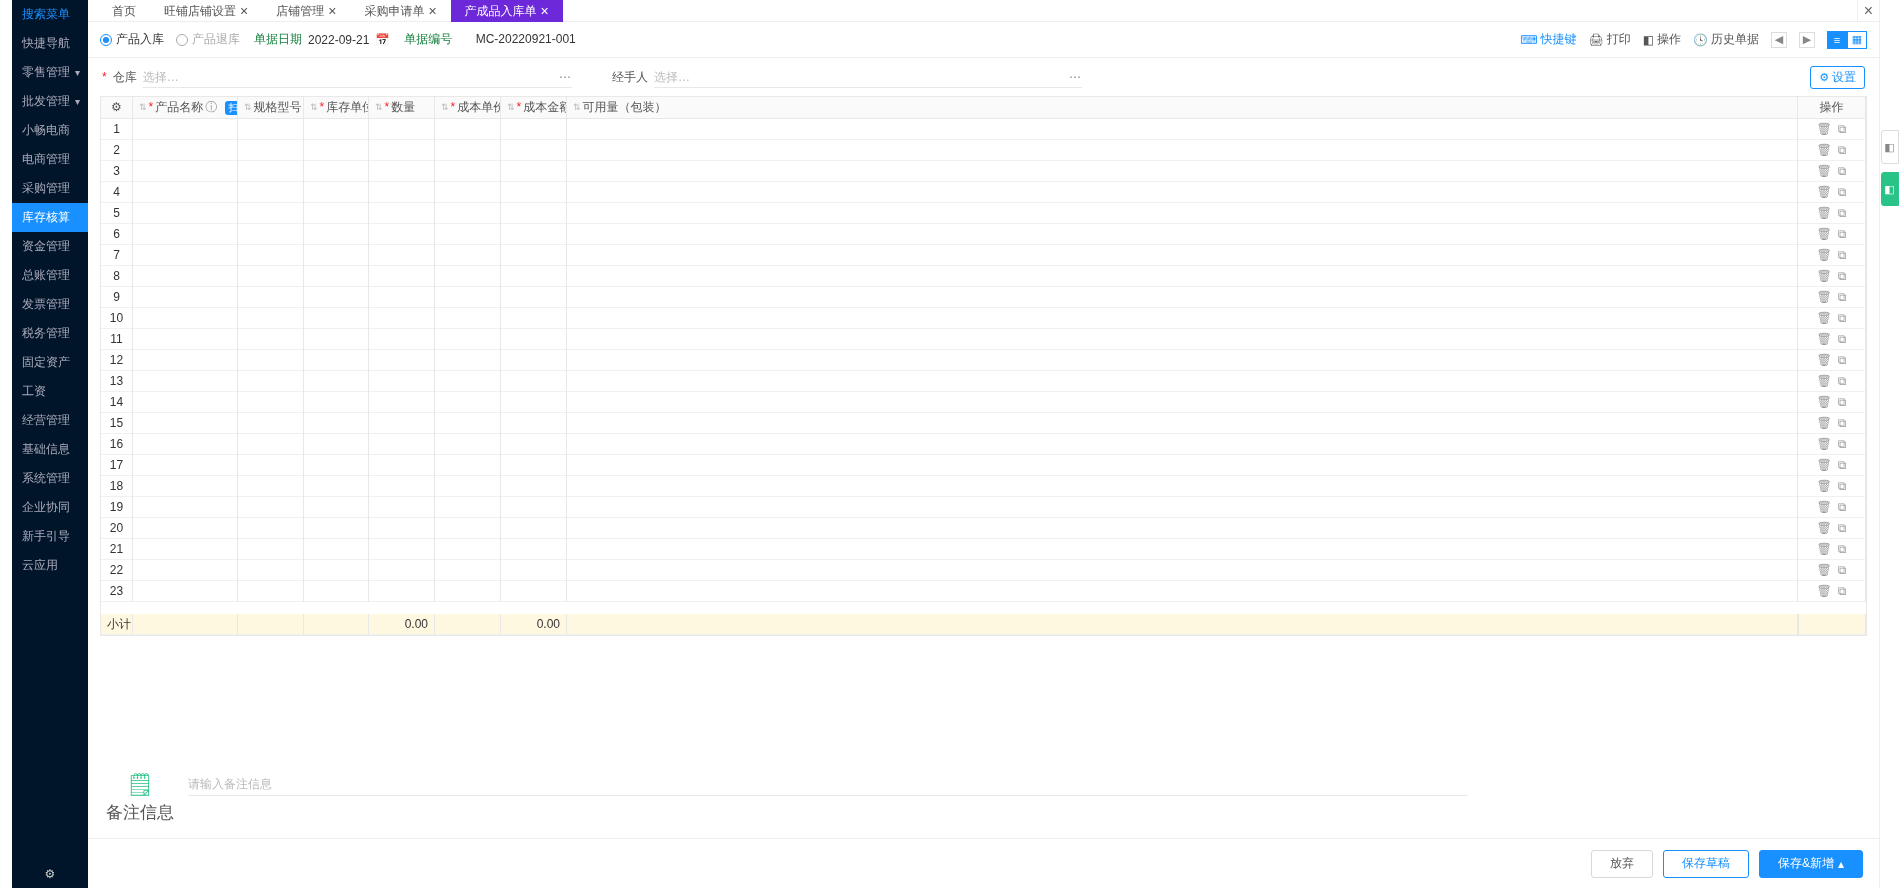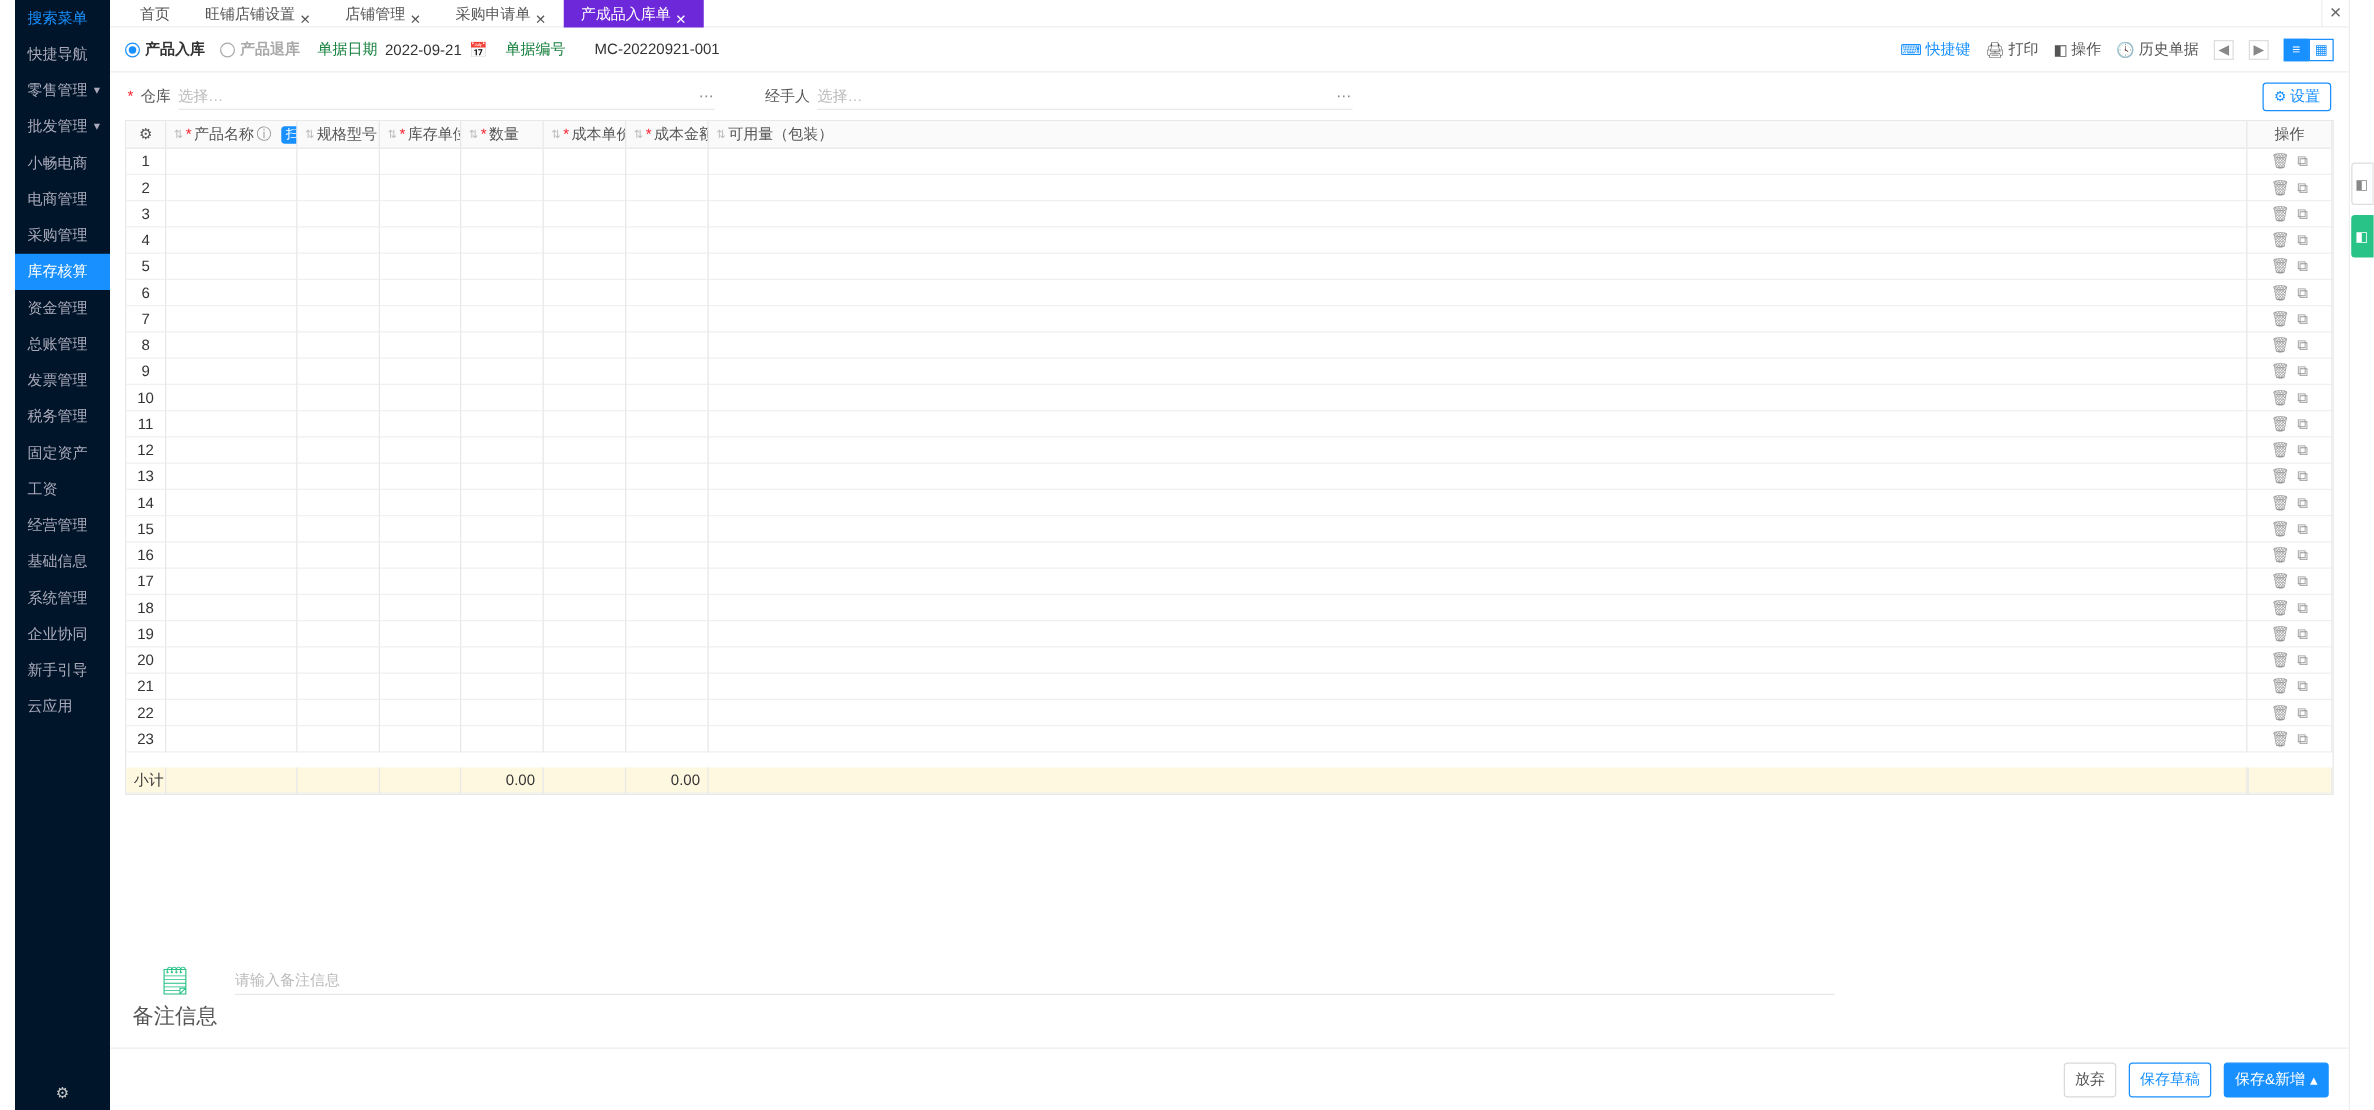--- a/index.html
+++ b/index.html
@@ -7,27 +7,27 @@
 .app{display:flex;height:888px;width:1899px;}
 .sidebar{width:76px;background:#001529;color:#aab;display:flex;flex-direction:column;justify-content:space-between;flex-shrink:0;margin-left:12px;}
 .sidebar-top{display:flex;flex-direction:column;}
 .sidebar-item{height:29px;line-height:29px;text-align:left;padding-left:10px;font-size:12px;color:#aab;cursor:pointer;position:relative;}
 .sidebar-item.first{color:#1890ff;}
 .sidebar-item.active{background:#1890ff;color:#fff;}
 .sidebar-item .arrow{position:absolute;right:8px;font-size:10px;}
 .sidebar-bottom{height:28px;text-align:center;line-height:28px;color:#ccc;}
 .main{flex:1;display:flex;flex-direction:column;position:relative;min-width:0;}
 .tabs{height:22px;display:flex;align-items:center;border-bottom:1px solid #eee;padding-left:10px;position:relative;}
-.tab{height:22px;line-height:22px;padding:0 14px;font-size:12px;color:#555;cursor:pointer;display:flex;align-items:flex-end;gap:4px;}
+.tab{height:22px;line-height:22px;padding:0 14px;font-size:12px;color:#555;cursor:pointer;display:flex;align-items:center;gap:4px;}
 .tab.active{background:#6d28d9;color:#fff;}
 .tab .close{font-size:14px;line-height:1;}
 .tabs-close-right{position:absolute;right:0;top:0;height:22px;width:22px;display:flex;align-items:center;justify-content:center;border-left:1px solid #eee;font-size:16px;color:#666;cursor:pointer;}
 .toolbar{height:36px;display:flex;align-items:center;justify-content:space-between;border-bottom:1px solid #eee;padding:0 12px;font-size:12px;}
 .toolbar-left{display:flex;align-items:center;gap:14px;}
-.radio-group{display:flex;align-items:flex-start;gap:12px;font-weight:bold;}
+.radio-group{display:flex;align-items:flex-start;gap:12px;}
 .radio{display:flex;align-items:center;gap:4px;color:#333;}
 .radio-dot{width:12px;height:12px;border:1px solid #aaa;border-radius:50%;display:inline-flex;align-items:center;justify-content:center;}
 .radio-dot.checked{border-color:#1890ff;}
 .radio-dot.checked::after{content:"";width:6px;height:6px;background:#1890ff;border-radius:50%;}
 .field-label{color:#15803d;}
 .field-value{color:#333;}
 .date-field{display:flex;align-items:center;gap:6px;}
 .date-icon{color:#888;}
 .toolbar-right{display:flex;align-items:center;gap:12px;}
 .tb-link{display:flex;align-items:center;gap:3px;color:#1890ff;cursor:pointer;}
@@ -62,21 +62,21 @@
 .badge{background:#1890ff;color:#fff;border-radius:3px;padding:0 4px;font-size:10px;line-height:14px;}
 .sort-icon{color:#bbb;font-size:9px;}
 .req-star{color:#f5222d;}
 .act-icon{color:#999;cursor:pointer;margin:0 3px;font-size:12px;}
 .subtotal-row{background:#fff8e1;}
 .subtotal-row .td{border-right:1px solid #e8e8e8;text-align:right;}
 .remark-area{display:flex;padding:14px 18px;gap:14px;align-items:flex-start;}
 .remark-icon-box{display:flex;flex-direction:column;align-items:center;gap:3px;color:#29c287;}
 .remark-input{flex:1;max-width:1280px;border-bottom:1px solid #e8e8e8;color:#bbb;height:24px;line-height:24px;font-size:12px;}
 .footer{height:50px;border-top:1px solid #eee;display:flex;justify-content:flex-end;align-items:center;padding-right:16px;gap:10px;}
-.btn{height:28px;padding:0 8px;border:1px solid #d9d9d9;background:#fff;border-radius:3px;cursor:pointer;font-size:12px;color:#555;}
+.btn{height:28px;padding:0 18px;border:1px solid #d9d9d9;background:#fff;border-radius:3px;cursor:pointer;font-size:12px;color:#555;}
 .btn.outline-primary{border-color:#1890ff;color:#1890ff;}
 .btn.primary{background:#1890ff;border-color:#1890ff;color:#fff;display:flex;align-items:center;gap:4px;}
 .right-rail{width:20px;background:#fff;border-left:1px solid #eee;flex-shrink:0;display:flex;flex-direction:column;align-items:center;padding-top:130px;gap:8px;}
 .rail-btn{width:18px;height:34px;border:1px solid #ddd;border-radius:3px 0 0 3px;display:flex;align-items:center;justify-content:center;font-size:11px;color:#888;cursor:pointer;}
 .rail-btn.active{background:#29c287;border-color:#29c287;color:#fff;}
 .gear{font-size:11px;}
 </style>
 </head>
 <body>
 

